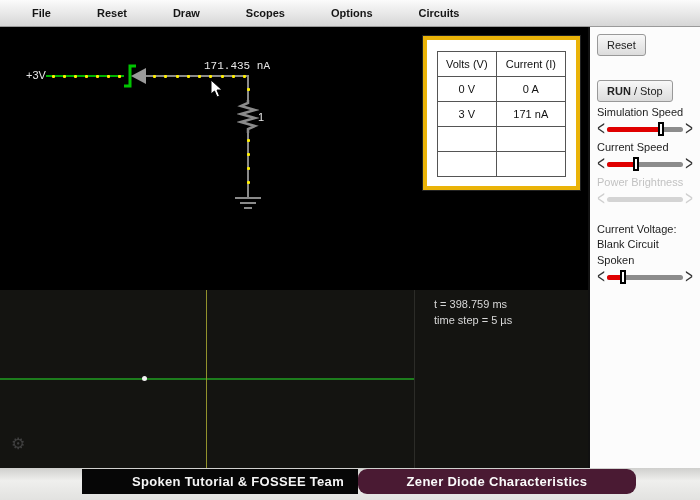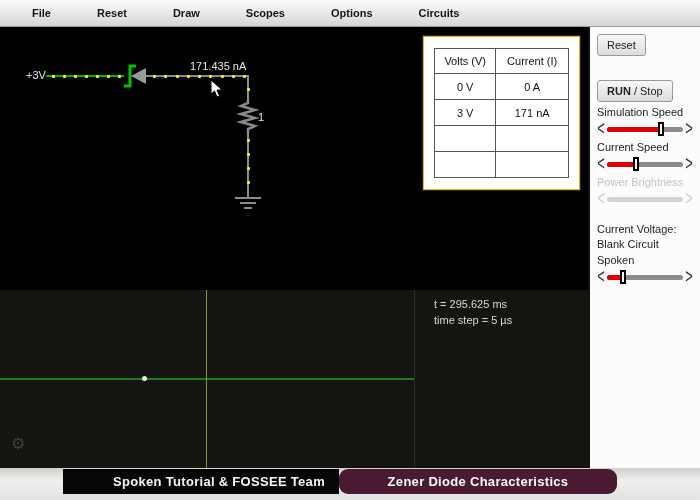--- a/index.html
+++ b/index.html
@@ -18,21 +18,21 @@
   .clabel { position:absolute; color:#e8e8e8; font-size:11px; white-space:nowrap; }
   .wire-h { position:absolute; height:2px; }
   .wire-v { position:absolute; width:2px; }
   .wire-green { background:#00b500; }
   .wire-gray { background:#8a8a8a; }
   .dot { position:absolute; width:3px; height:3px; background:#ffef00; border-radius:1px; }
   .gnd-line { position:absolute; height:2px; background:#8a8a8a; }
 
   
   #data-panel { position:absolute; left:423px; top:9px; width:157px; height:154px;
-    background:#fff; border:1px solid #eab308; box-shadow:0 0 0 1px #222; padding:11px 10px; }
+    background:#fff; border:4px solid #eab308; box-shadow:0 0 0 1px #222; padding:11px 10px; }
   #volt-table { width:100%; height:100%; border-collapse:collapse; }
   #volt-table th, #volt-table td { border:1px solid #555; font-size:11px; font-weight:normal;
     color:#111; text-align:center; height:25px; padding:0 2px; }
 
   
   #scope { position:absolute; left:0; top:290px; width:588px; height:178px; background:#141411; }
   #scope-divider { position:absolute; left:414px; top:0; width:1px; height:178px; background:#2c2c28; }
   #scope-trace { position:absolute; left:0; top:88px; width:414px; height:2px; background:#1d7d1d; }
   #scope-dot { position:absolute; left:142px; top:86px; width:5px; height:5px; background:#f2f2f2; border-radius:50%; }
   #scope-cursor-line { position:absolute; left:206px; top:0; width:1px; height:178px; background:#92922c; }
@@ -55,21 +55,21 @@
   .s-thumb { position:absolute; top:-5px; width:6px; height:14px; background:#fdfdfd;
     border:2px solid #000; margin-left:-4px; cursor:pointer; }
   .slider.disabled .s-track { background:#d4d4d4; }
   .slider.disabled .s-arrow { color:#cfcfcf; }
   .cc-line { font-size:11px; color:#1d1d1d; margin-top:3px; }
   #cc-label { margin-top:16px; }
 
   
   #bottom-strip { position:absolute; left:0; top:468px; width:700px; height:32px;
     background:linear-gradient(#cfcfcd,#efefed 40%,#e2e2e0); }
-  #credit-bar { position:absolute; left:63px; top:469px; height:25px; display:flex; }
+  #credit-bar { position:absolute; left:82px; top:469px; height:25px; display:flex; }
   #credit-left { width:276px; background:#060606; color:#f5f5f5; font-size:13px; font-weight:bold;
     display:flex; align-items:center; justify-content:flex-end; padding-right:14px; letter-spacing:.3px; }
   #credit-right { width:278px; background:#4a1a33; color:#fbfbfb; font-size:13px; font-weight:bold;
     display:flex; align-items:center; justify-content:center; letter-spacing:.3px;border-radius:9px; }
 </style>
 </head>
 <body>
 
 <div id="app">
 
@@ -89,21 +89,21 @@
     <div class="wire-h wire-gray" style="left:148px; top:48px; width:101px;"></div>
     <div class="wire-v wire-gray" style="left:247px; top:49px; height:26px;"></div>
     <div class="wire-v wire-gray" style="left:247px; top:106px; height:64px;"></div>
 
     <svg width="30" height="28" style="position:absolute; left:120px; top:35px;">
       <polyline points="16,4 10,4 10,24 4,24" fill="none" stroke="#00c400" stroke-width="3"></polyline>
       <polygon points="11,14 26,6 26,22" fill="#9a9a9a"></polygon>
       <line x1="26" y1="14" x2="30" y2="14" stroke="#8a8a8a" stroke-width="2"></line>
     </svg>
 
-    <span class="clabel" style="left:190px; top:33px;">171.435 nA</span>
+    <span class="clabel" style="left:204px; top:33px;font-family:Liberation Mono, monospace;">171.435 nA</span>
 
     <svg width="22" height="34" style="position:absolute; left:237px; top:73px;">
       <polyline points="11,0 11,3 4,6 18,10 4,14 18,18 4,22 18,26 11,29 11,33" fill="none" stroke="#8a8a8a" stroke-width="2.5"></polyline>
     </svg>
     <span class="clabel" style="left:258px; top:84px;">1</span>
 
     <div class="gnd-line" style="left:235px; top:170px; width:26px;"></div>
     <div class="gnd-line" style="left:240px; top:175px; width:16px;"></div>
     <div class="gnd-line" style="left:244px; top:180px; width:8px;"></div>
 
@@ -161,21 +161,21 @@
       <span class="dot" style="left: 247px; top: 140px;"></span>
       <span class="dot" style="left: 247px; top: 154px;"></span>
     </div>
 
   <div id="scope">
     <div id="scope-divider"></div>
     <div id="scope-trace"></div>
     <div id="scope-dot"></div>
     <div id="scope-cursor-line"></div>
     <div id="scope-readout">
-      <div>t = 295.625 ms</div>
+      <div>t = 398.759 ms</div>
       <div>time step = 5 µs</div>
     </div>
     <div id="scope-gear">⚙</div>
   </div>
 
   <div id="sidebar">
     <button class="btn">Reset</button>
     <br>
     <button class="btn" id="run-btn"><b>RUN</b><span> / Stop</span></button>
 

